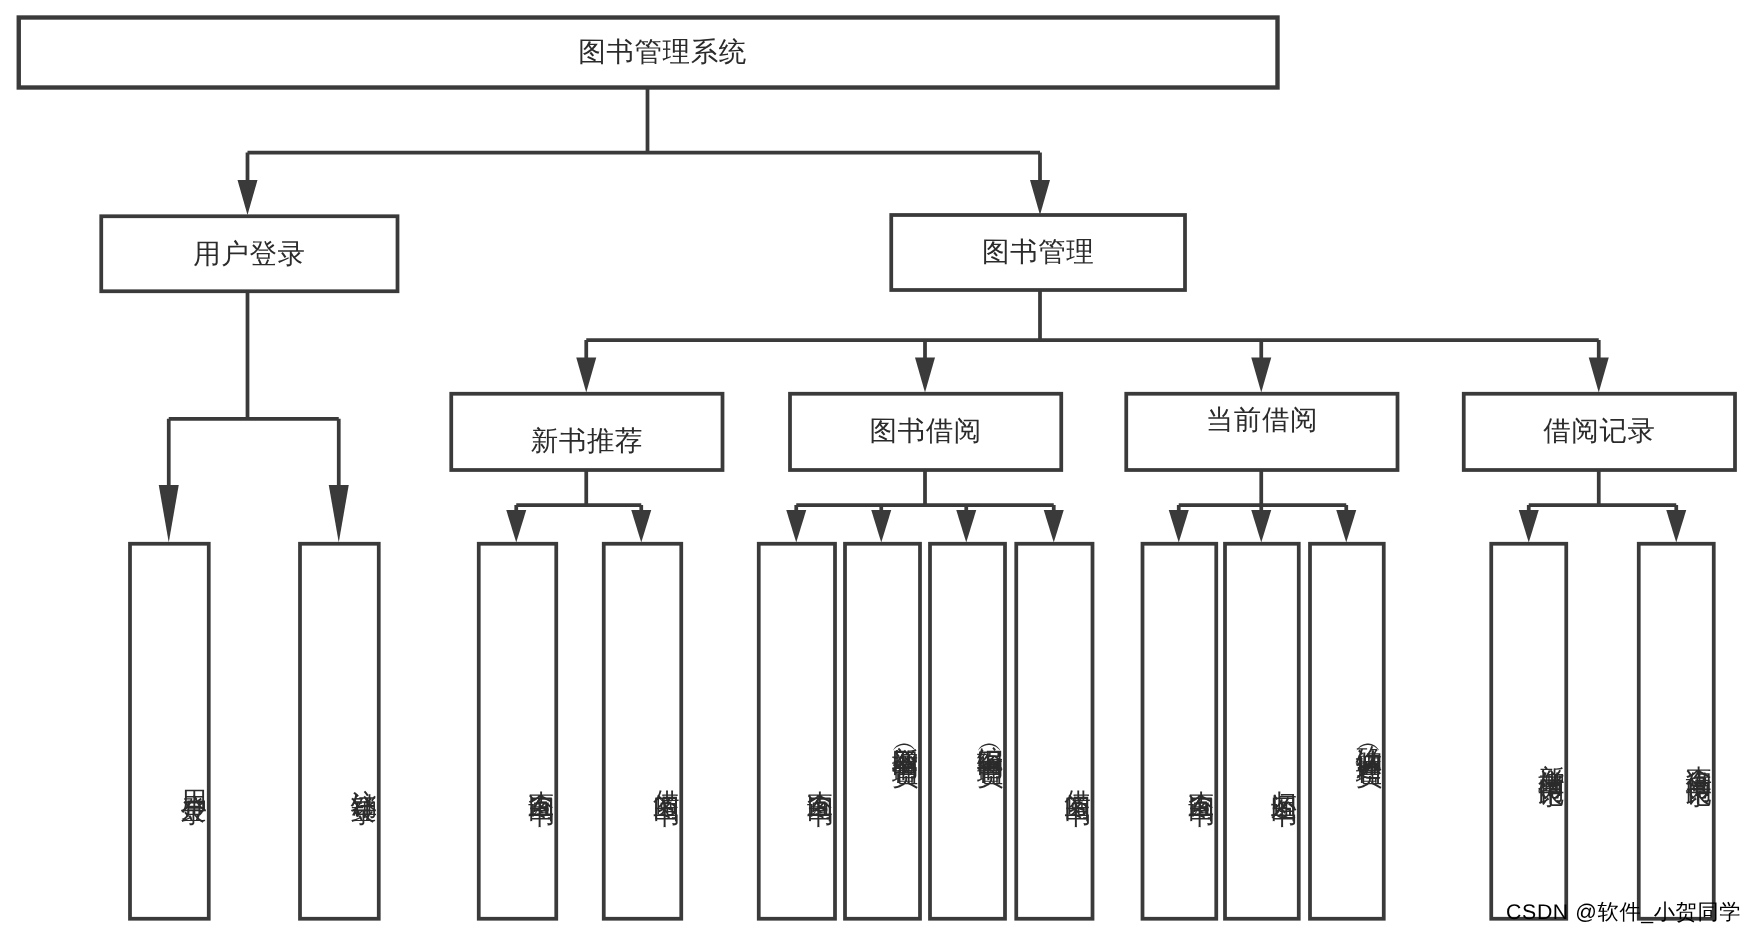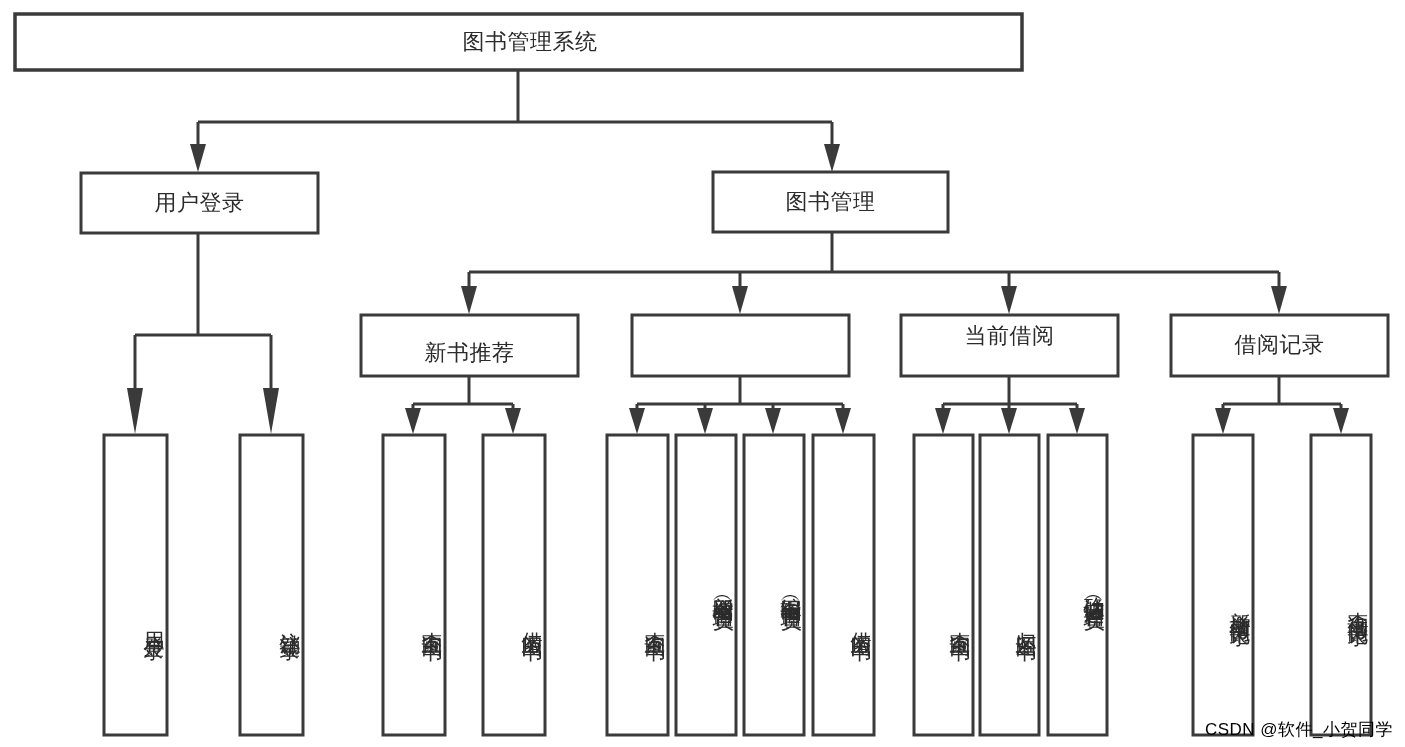--- a/index.html
+++ b/index.html
@@ -195,20 +195,21 @@
   </svg>
 
   <div class="node-label horizontal" style="left:15px; top:14px; width:1030px; height:56px;">图书管理系统</div>
 
   <div class="node-label horizontal" style="left:81px; top:173px; width:237px; height:60px;">用户登录</div>
 
   <div class="node-label horizontal" style="left:713px; top:172px; width:235px; height:60px;text-align:right;">图书管理</div>
 
   <div class="node-label horizontal" style="left:361px; top:315px; width:217px; height:76px;">新书推荐</div>
 
+  <div class="node-label horizontal" style="left:632px; top:315px; width:217px; height:61px;">图书借阅</div>
 
   <div class="node-label horizontal" style="left:901px; top:315px; width:217px; height:43px;">当前借阅</div>
 
   <div class="node-label horizontal" style="left:1171px; top:315px; width:217px; height:61px;">借阅记录</div>
 
   <div class="node-label vertical" style="left:104px; top:435px; width:63px; height:300px; padding-top:72px;">用户登录</div>
 
   <div class="node-label vertical" style="left:240px; top:435px; width:63px; height:300px; padding-top:72px;">注销登录</div>
 
   <div class="node-label vertical" style="left:383px; top:435px; width:62px; height:300px; padding-top:72px;">查询图书</div>

